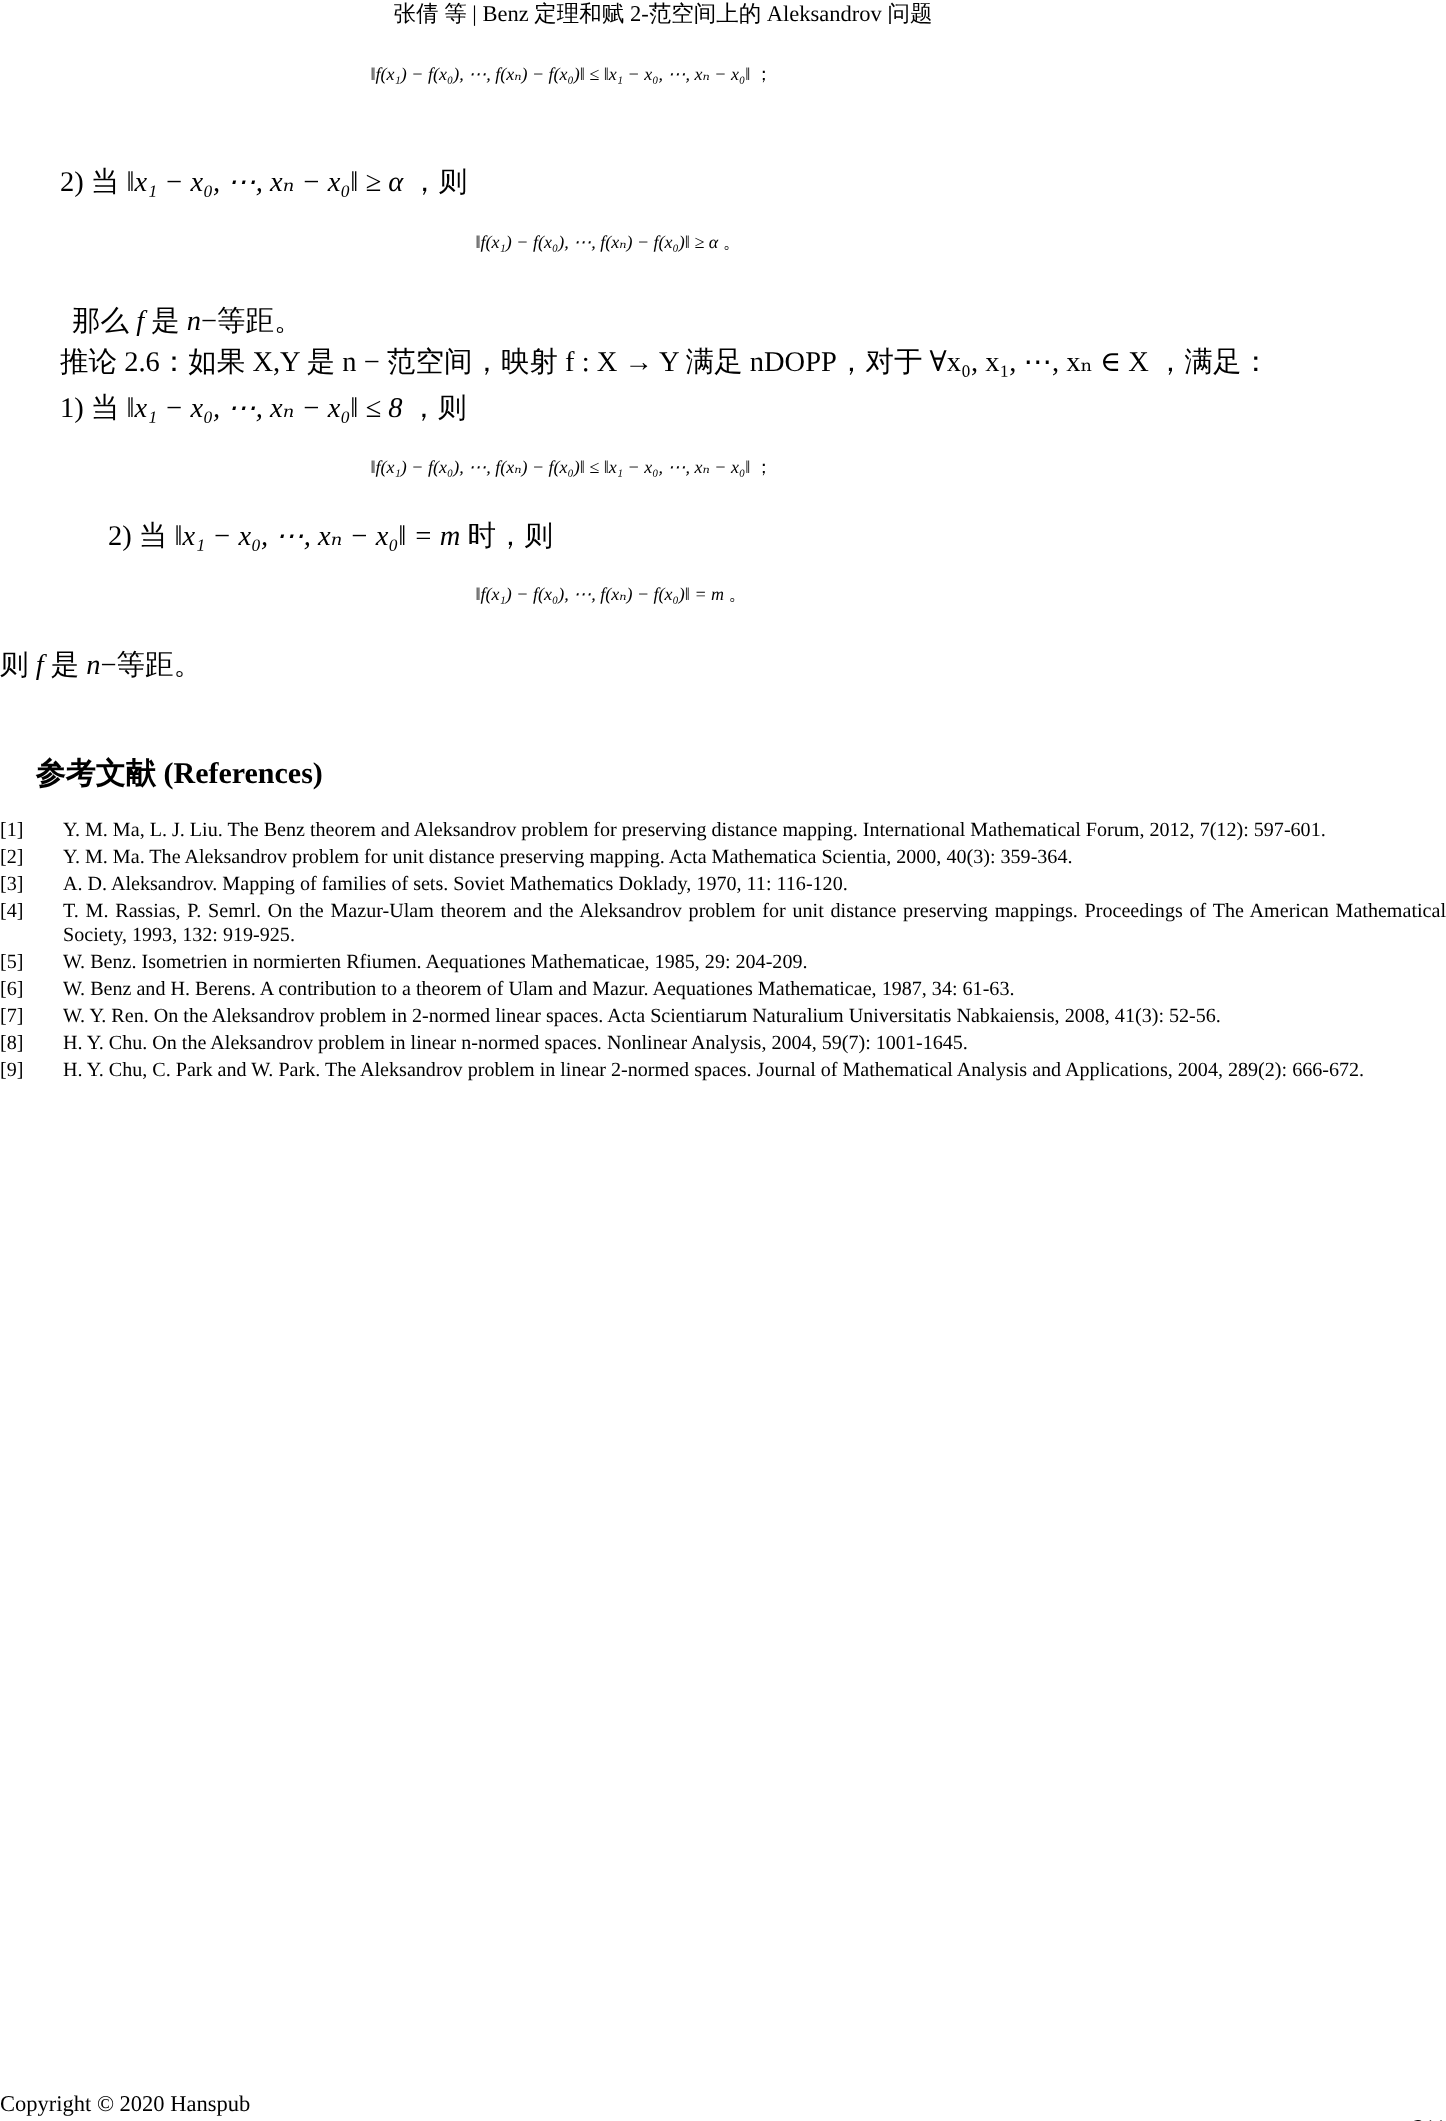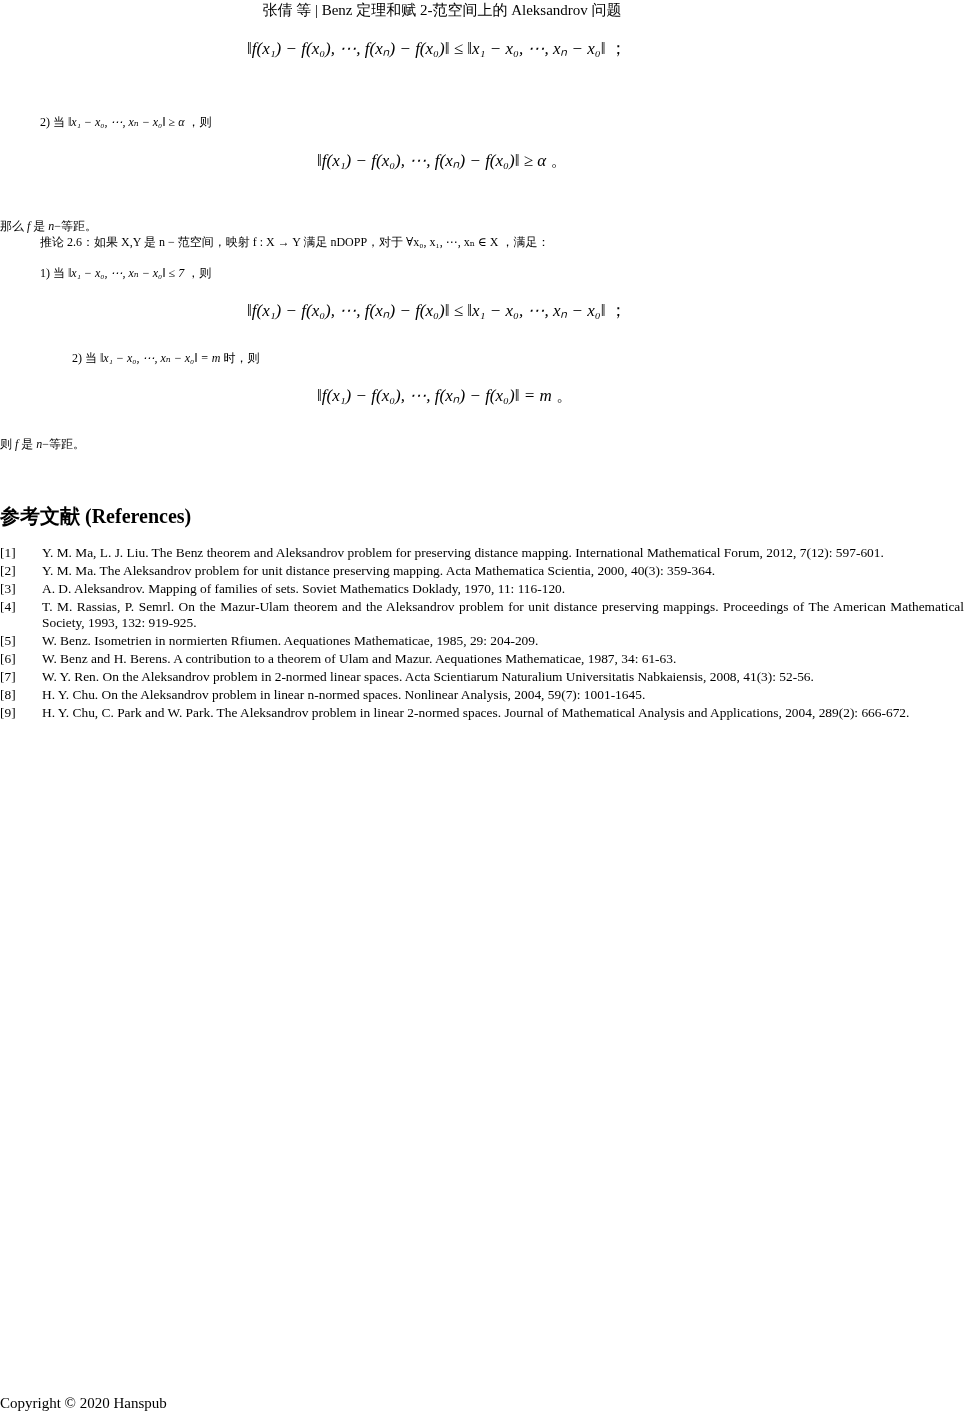--- a/index.html
+++ b/index.html
@@ -6,28 +6,28 @@
   body {
     width: 964px; height: 1414px; position: relative; overflow: hidden;
     font-family: "Liberation Serif", "DejaVu Serif", serif; color: #000;
   }
   .abs { position: absolute; }
   .header {
     top: 0; left: 0; width: 884px; text-align: center;
     font-size: 15px; line-height: 20px;
   }
   .eq {
-    font-size: 17px; font-style: italic; white-space: nowrap; line-height: 24px; font-family: Liberation Serif, serif;
+    font-size: 12px; font-style: italic; white-space: nowrap; line-height: 24px;
   }
   .eq .up { font-style: normal; }
-  .line { font-size: 12px; line-height: 22px; white-space: nowrap; }
+  .line { font-size: 19px; line-height: 22px; white-space: nowrap; }
   .line i { font-style: italic; }
   .bold { font-weight: normal; }
   .refs-title {
-    font-size: 20px; font-weight: bold; line-height: 26px;
+    font-size: 20px; font-weight: bold; line-height: 26px; margin-left: 24px;
   }
   .ref {
     font-size: 13.4px; line-height: 16px; display: flex;
   }
   .ref .num { width: 42px; flex: none; }
   .ref .txt { flex: 1; text-align: justify; }
   .footer { font-size: 15px; line-height: 18px; }
 </style>
 </head>
 <body>
@@ -46,34 +46,34 @@
   <i>‖x₁ − x₀, ⋯, xₙ − x₀‖ ≥ α</i>
   <span>，则</span>
 </div>
 
 <div class="abs eq" style="top:149px; left:317px;">
   <span>‖f(x₁) − f(x₀), ⋯, f(xₙ) − f(x₀)‖</span>
   <span>≥ α</span>
   <span class="up">。</span>
 </div>
 
-<div class="abs line" style="top:215px; left:0px;">
+<div class="abs line" style="top:204px; left:0px;padding-left:48px;">
   <span>那么</span>
   <i>f</i>
   <span>是</span>
   <i>n</i><span>−等距。</span>
 </div>
 
 <div class="abs line" style="top:231px; left:40px;">
   <span class="bold">推论 2.6</span><span>：如果 X,Y 是 n − 范空间，映射 f : X → Y 满足 nDOPP，对于 ∀x₀, x₁, ⋯, xₙ ∈ X ，满足：</span>
 </div>
 
 <div class="abs line" style="top:262px; left:40px;">
   <span>1)  当</span>
-  <i>‖x₁ − x₀, ⋯, xₙ − x₀‖ ≤ 7</i>
+  <i>‖x₁ − x₀, ⋯, xₙ − x₀‖ ≤ 8</i>
   <span>，则</span>
 </div>
 
 <div class="abs eq" style="top:299px; left:247px;">
   <span>‖f(x₁) − f(x₀), ⋯, f(xₙ) − f(x₀)‖</span>
   <span class="up">≤</span>
   <span>‖x₁ − x₀, ⋯, xₙ − x₀‖</span>
   <span class="up">；</span>
 </div>
 

